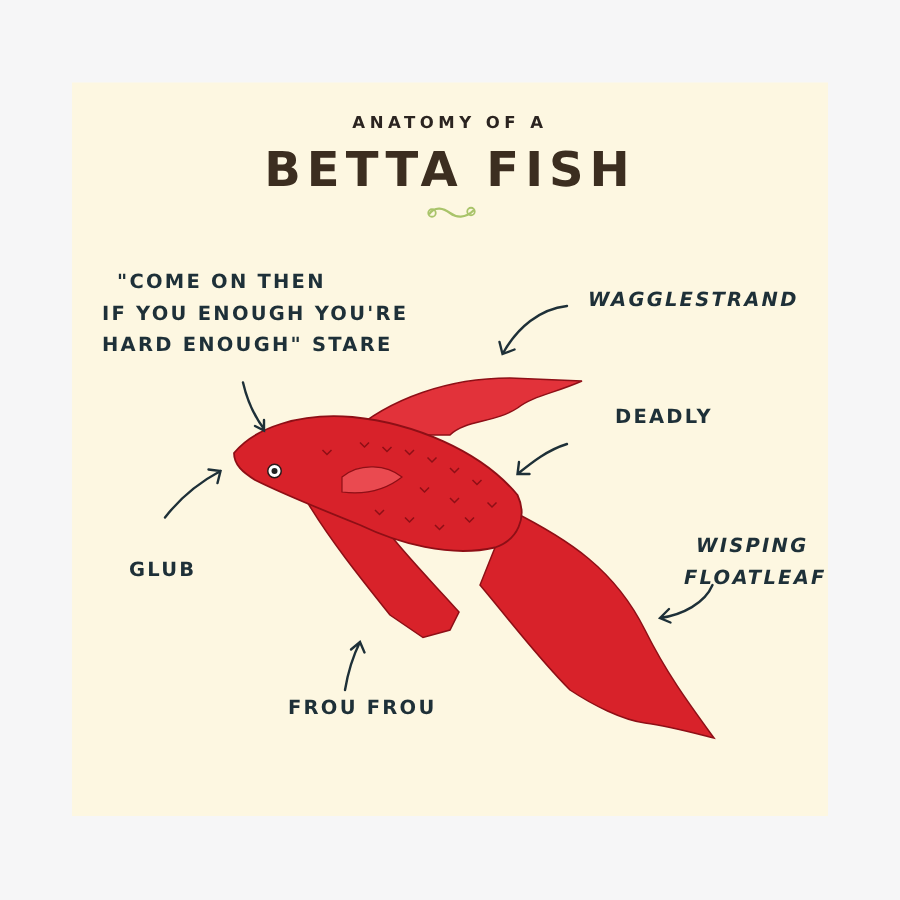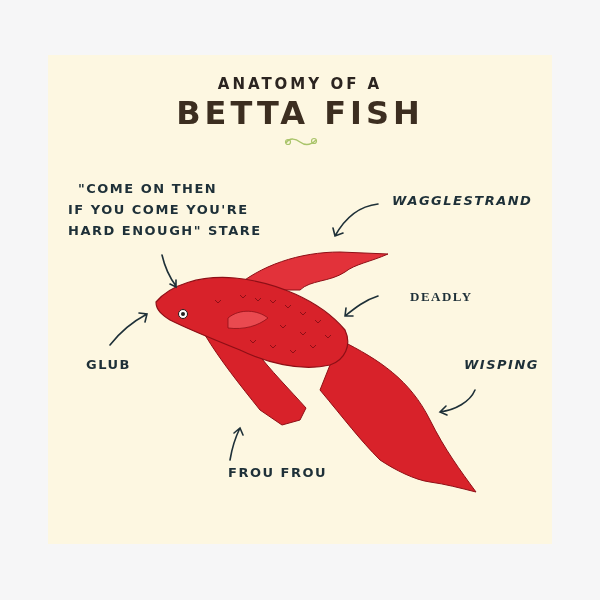--- a/index.html
+++ b/index.html
@@ -1,18 +1,18 @@
 <!DOCTYPE html>
 <html><head>
 <meta charset="utf-8">
 <style>
   html, body { margin:0; padding:0; }
   body { width:600px; height:600px; background:#f6f6f7; position:relative; overflow:hidden; font-family:"DejaVu Sans", sans-serif; }
   .panel { position:absolute; left:48px; top:55px; width:504px; height:489px; background:#fdf7e1; }
-  .subtitle { position:absolute; left:0; width:600px; top:75px; text-align:center; font-size:15px; letter-spacing:3px; color:#2b2420; font-weight:bold; }
+  .subtitle { position:absolute; left:0; width:600px; top:75px; text-align:center; font-size:11px; letter-spacing:3px; color:#2b2420; font-weight:bold; }
   .title { position:absolute; left:0; width:600px; top:94px; text-align:center; font-size:32px; letter-spacing:4px; color:#3c2e20; font-weight:bold; }
   .ornament { position:absolute; left:282px; top:134px; }
   .label { position:absolute; color:#1e3038; font-size:13px; font-weight:bold; letter-spacing:1.5px; line-height:21px; }
   .art { position:absolute; left:0; top:0; }
 </style>
 </head>
 <body>
 
 <div class="panel"></div>
 
@@ -62,31 +62,32 @@
     <path d="M378 204 C360 206, 345 218, 335 236 M333 228 l2 8 l8 -3"></path>
     <path d="M378 296 C365 300, 355 308, 345 316 M346 308 l-1 8 l8 0"></path>
     <path d="M475 390 C470 402, 455 410, 440 412 M446 406 l-6 6 l7 3"></path>
     <path d="M110 345 C120 332, 132 322, 147 314 M139 313 l8 1 l-2 8"></path>
     <path d="M230 460 C232 448, 235 438, 240 428 M234 433 l6 -5 l3 7"></path>
   </g>
 </svg>
 
 <div class="label" style="left:68px; top:178px;">
   <div style="padding-left:10px;">"COME ON THEN</div>
-  <div>IF YOU COME YOU'RE</div>
+  <div>IF YOU ENOUGH YOU'RE</div>
   <div>HARD ENOUGH" STARE</div>
 </div>
 
 <div class="label" style="left:392px; top:190px;font-style:italic;">WAGGLESTRAND</div>
 
-<div class="label" style="left:388px; top:286px;font-family:Liberation Serif, serif;">
+<div class="label" style="left:388px; top:268px;">
   <div style="padding-left:22px;">DEADLY</div>
 </div>
 
 <div class="label" style="left:456px; top:354px;font-style:italic;">
   <div style="padding-left:8px;">WISPING</div>
+  <div>FLOATLEAF</div>
 </div>
 
 <div class="label" style="left:84px; top:354px;">
-  <div style="padding-left:2px;">GLUB</div>
+  <div style="padding-left:2px;margin-top:16px;">GLUB</div>
 </div>
 
-<div class="label" style="left:192px; top:462px;margin-left:36px;">FROU FROU</div>
+<div class="label" style="left:192px; top:462px;">FROU FROU</div>
 
 </body></html>

